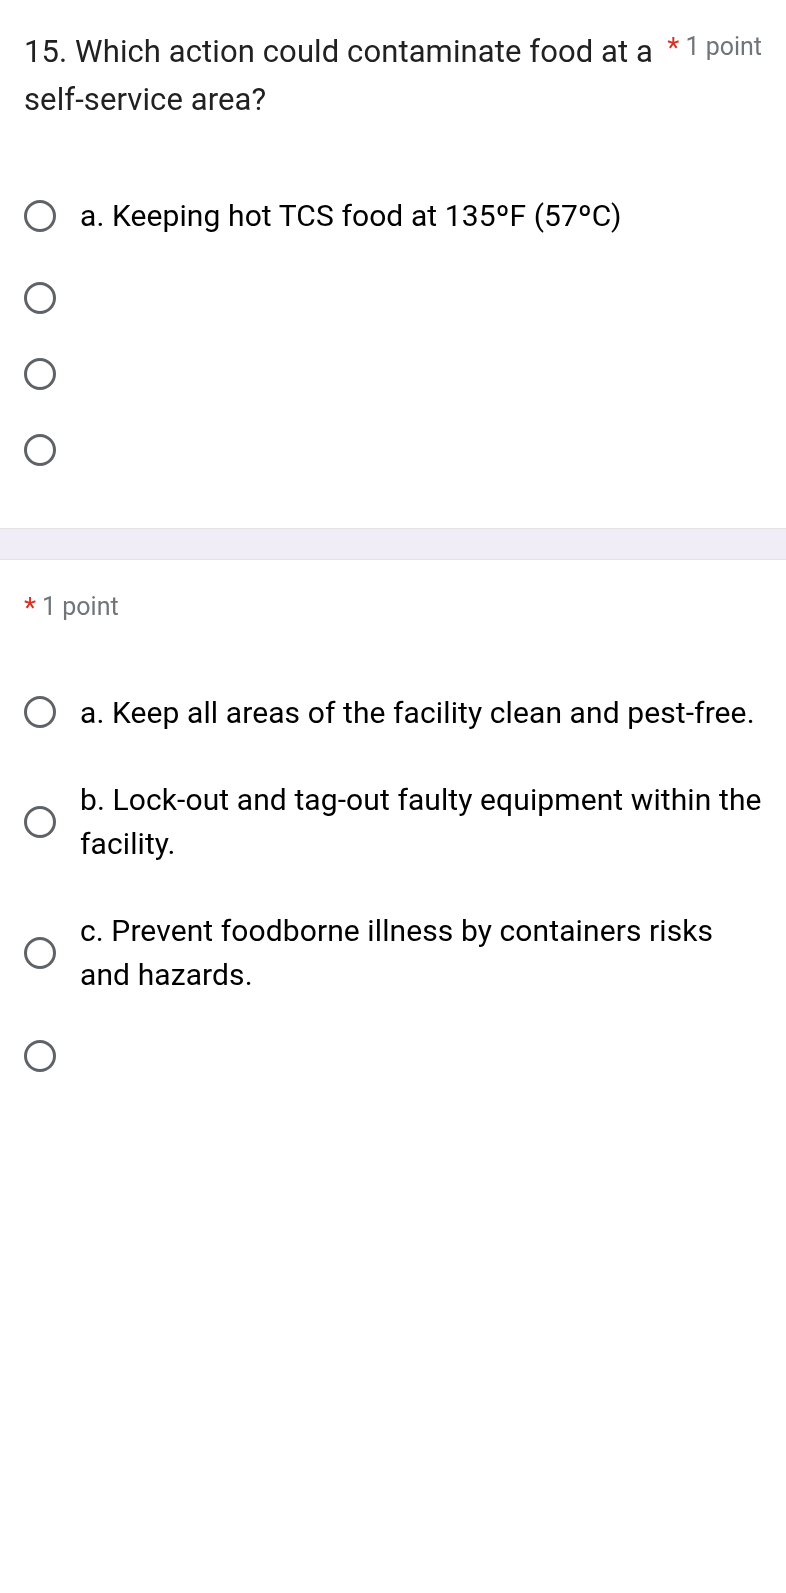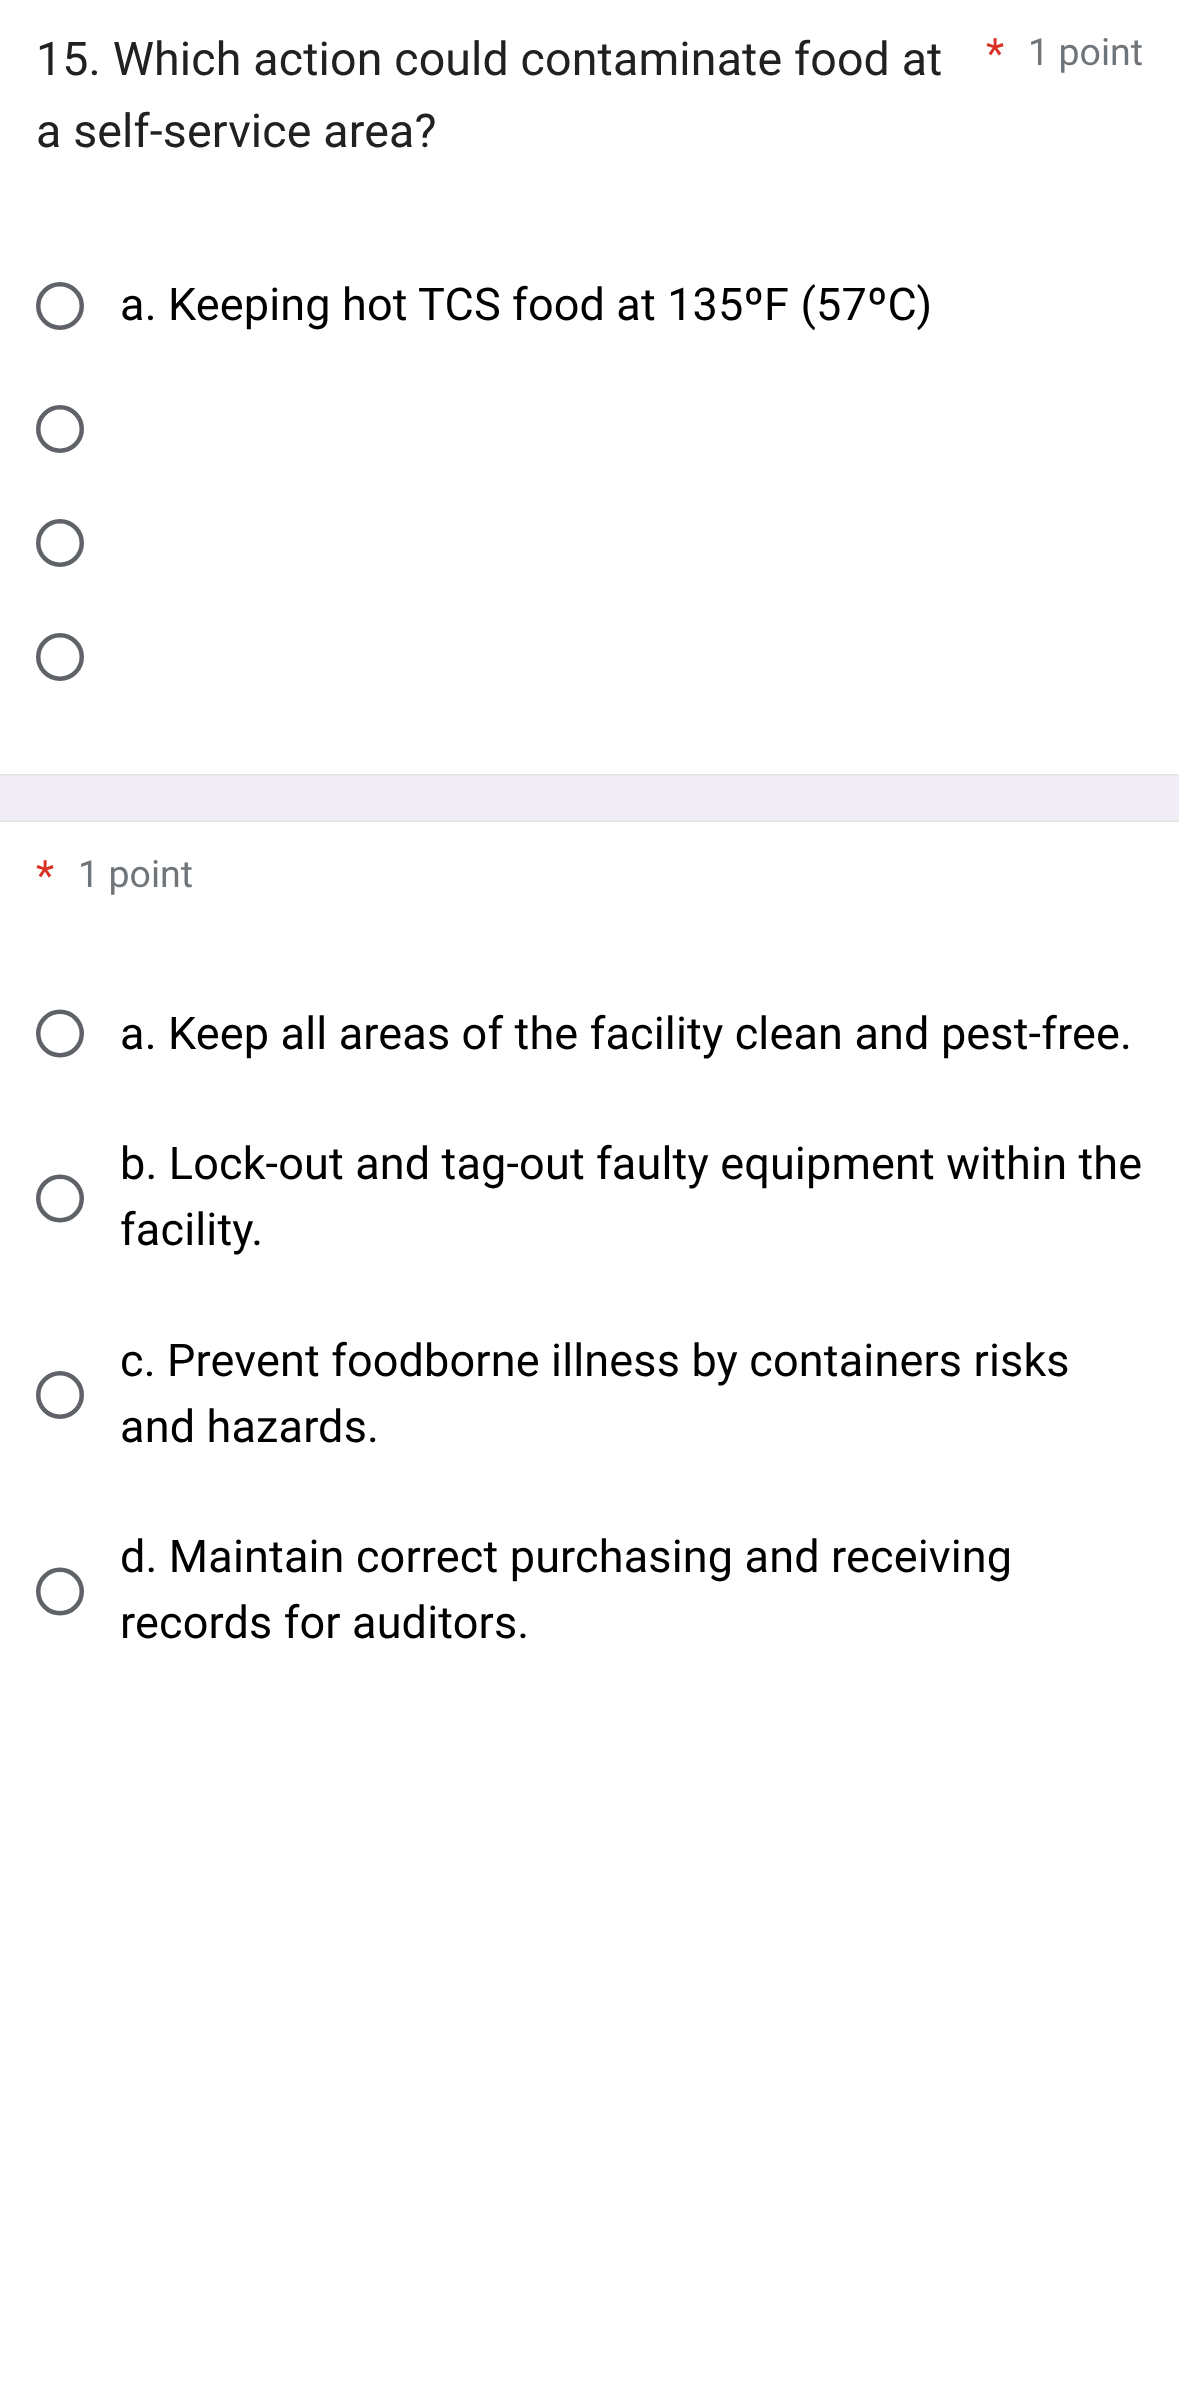--- a/index.html
+++ b/index.html
@@ -4,21 +4,21 @@
 <style>
   * { box-sizing: border-box; margin: 0; padding: 0; }
   body {
     font-family: Roboto, Arial, sans-serif;
     background: #fff;
     width: 786px;
     color: #202124;
   }
   .card {
     background: #fff;
-    padding: 16px 24px 40px 24px;
+    padding: 28px 24px 40px 24px;
   }
   .divider {
     height: 32px;
     background: #f0edf7;
     border-top: 1px solid #e4e4e4;
     border-bottom: 1px solid #e4e4e4;
   }
   .question-header {
     display: flex;
     align-items: flex-start;
@@ -43,21 +43,20 @@
   .asterisk {
     color: #d93025;
     font-size: 28px;
     line-height: 1;
     position: relative;
     top: 2px;
   }
   .points {
     color: #70757a;
     font-size: 25px;
-    margin-left: 10px;
   }
   .option {
     display: flex;
     align-items: center;
     gap: 24px;
     padding: 22px 0;
     cursor: pointer;
   }
   .radio {
     width: 32px;
@@ -118,15 +117,14 @@
   <div class="option">
     <div class="radio"></div>
     <div class="option-label">b. Lock-out and tag-out faulty equipment within the facility.</div>
   </div>
   <div class="option">
     <div class="radio"></div>
     <div class="option-label">c. Prevent foodborne illness by containers risks and hazards.</div>
   </div>
   <div class="option">
     <div class="radio"></div>
-    <div class="option-label">d. Maintain correct purchasing and receiving records for auditors.</div>
   </div>
 </div>
 
 </body></html>

